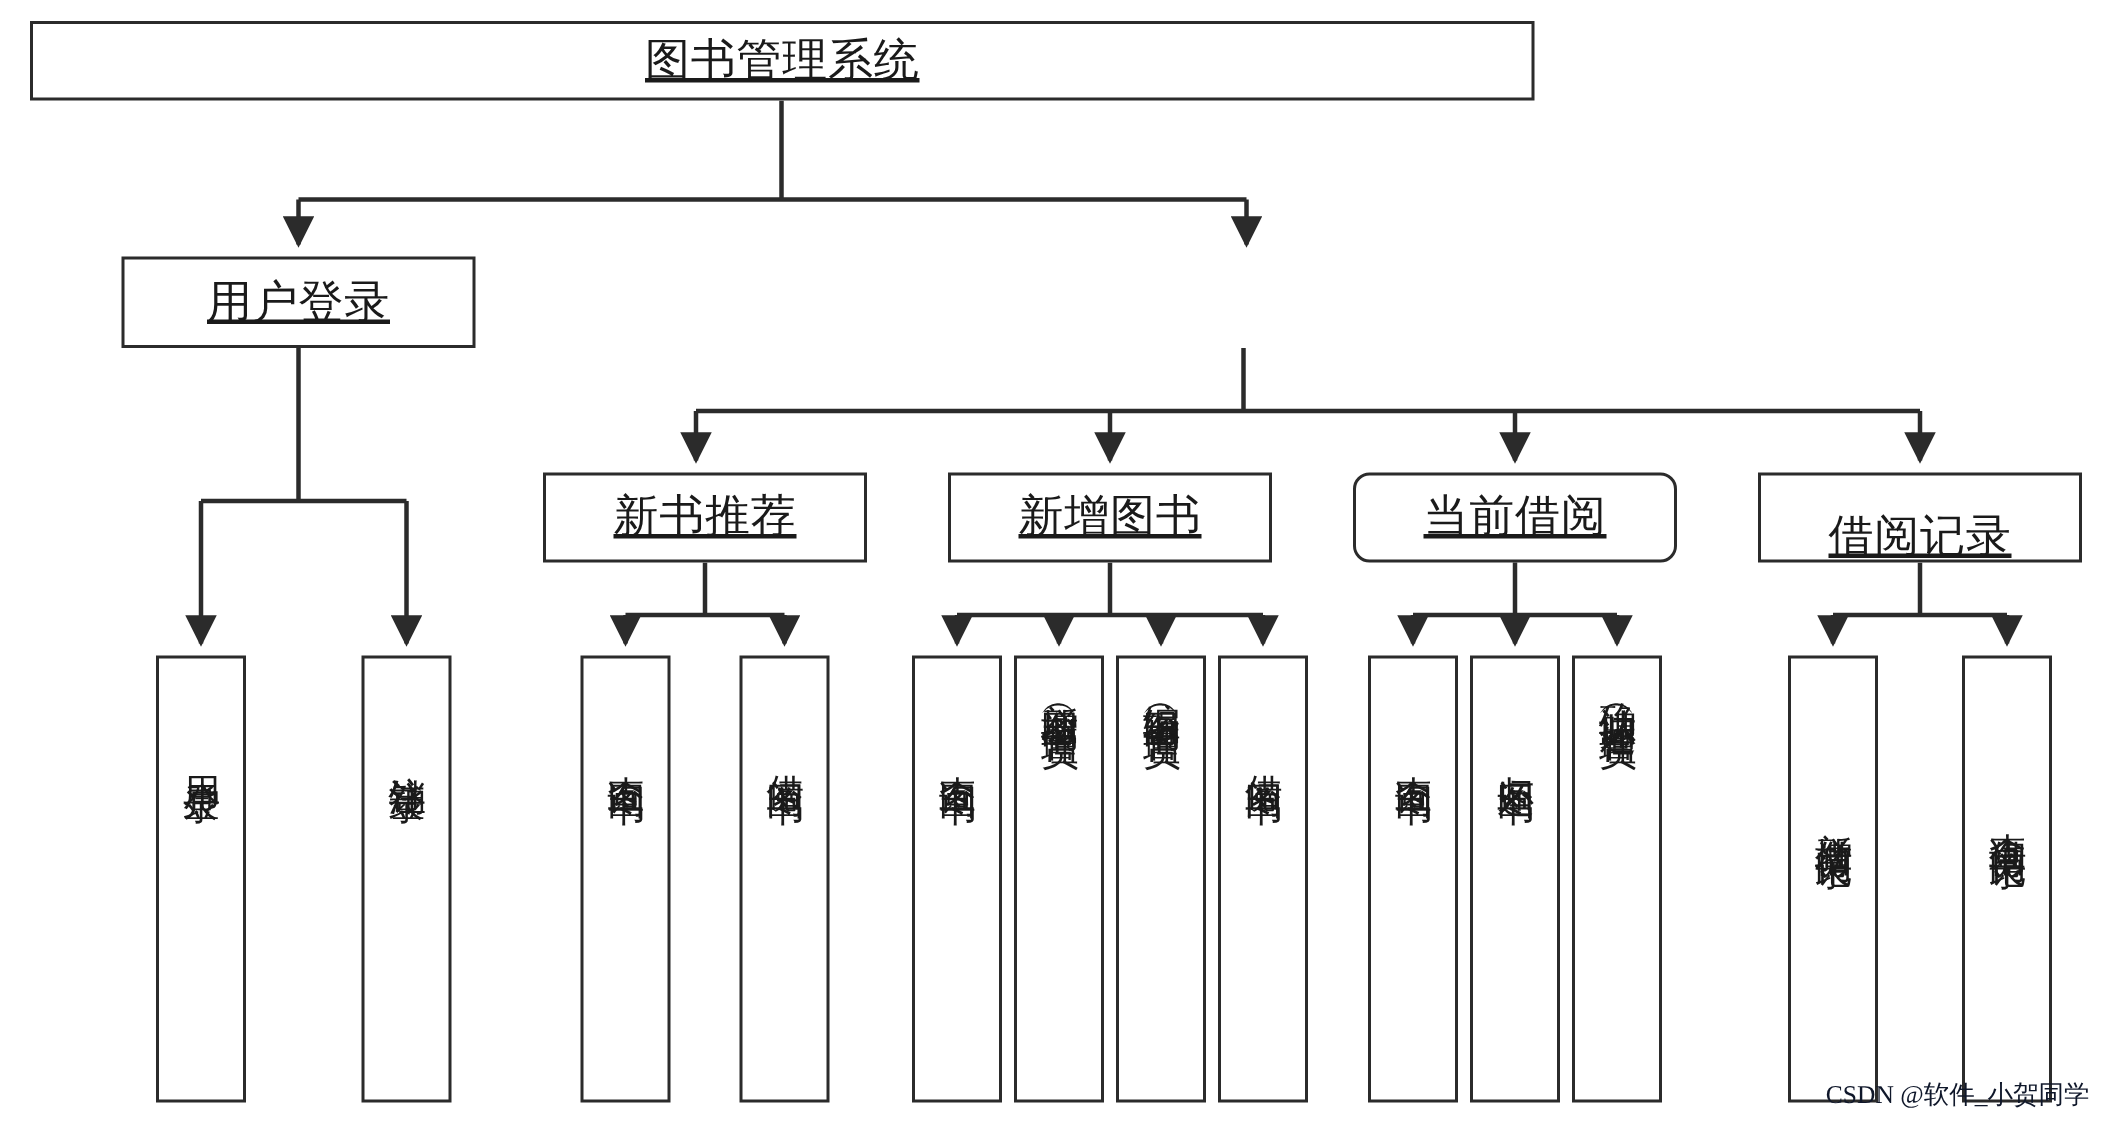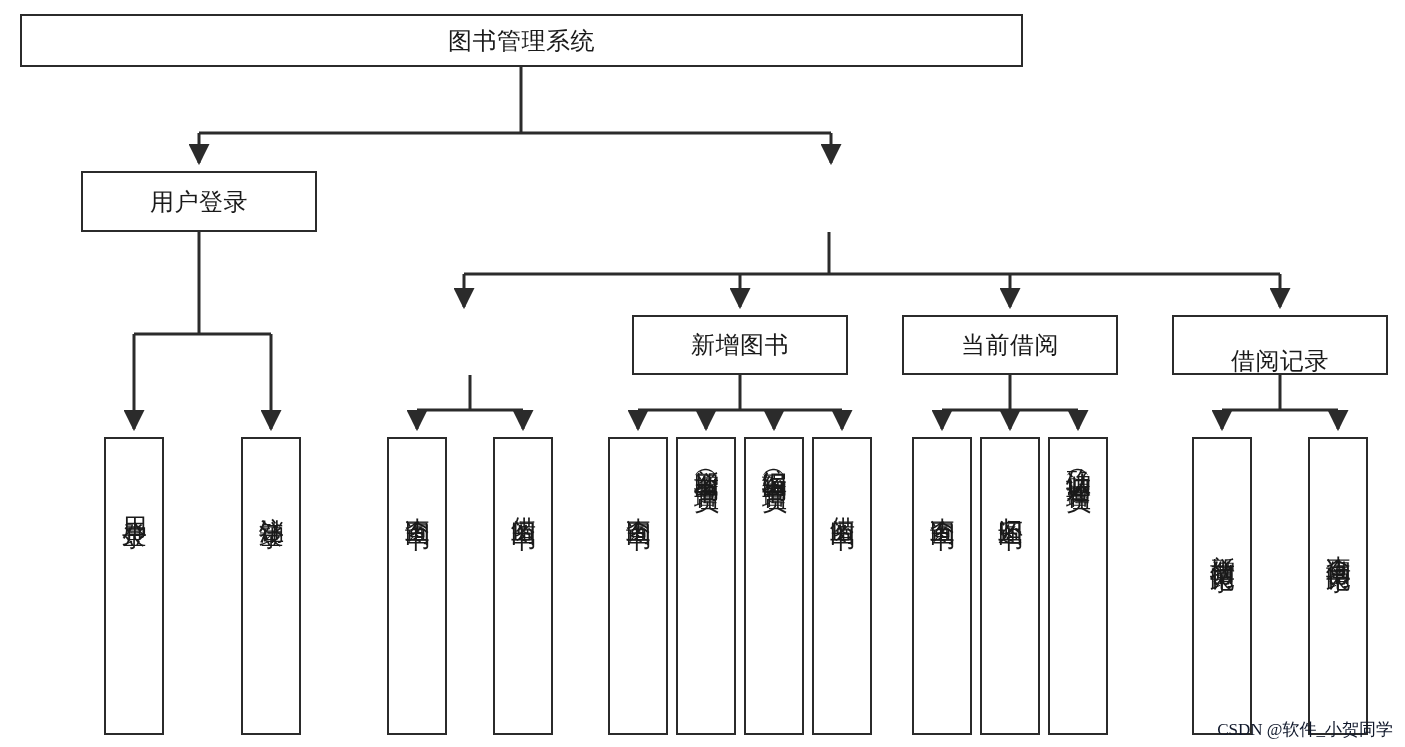--- a/index.html
+++ b/index.html
@@ -33,22 +33,23 @@
     align-items: center;
     justify-content: center;
     z-index: 2;
   }
   .node .label {
     color: #1a1a1a;
     letter-spacing: 0.5px;
     white-space: pre;
   }
   .node.horiz .label {
-    font-size: 24px;
+    font-size: 30px;
     line-height: 1;
+    text-decoration: underline;
   }
   .node.vert {
     align-items: flex-start;
     justify-content: center;
   }
   .node.vert .label {
     writing-mode: vertical-rl;
     text-orientation: upright;
     font-size: 25px;
     line-height: 1.12;
@@ -130,24 +131,27 @@
   </svg>
 
   <div class="node horiz" style="left:20px; top:14px; width:1003px; height:53px;">
     <span class="label">图书管理系统</span>
   </div>
 
   <div class="node horiz" style="left:81px; top:171px; width:236px; height:61px;">
     <span class="label">用户登录</span>
   </div>
 
+  <div class="node horiz" style="left:362px; top:315px; width:216px; height:60px;">
+    <span class="label">新书推荐</span>
+  </div>
   <div class="node horiz" style="left:632px; top:315px; width:216px; height:60px;">
     <span class="label">新增图书</span>
   </div>
-  <div class="node horiz" style="left:902px; top:315px; width:216px; height:60px;">
+  <div class="node horiz" style="left:902px; top:315px; width:216px; height:60px;border-radius:11px;">
     <span class="label">当前借阅</span>
   </div>
   <div class="node horiz" style="left:1172px; top:315px; width:216px; height:60px;align-items:flex-end;">
     <span class="label">借阅记录</span>
   </div>
 
   <div class="node vert mid" style="left:104px; top:437px; width:60px; height:298px;">
     <span class="label">用户登录</span>
   </div>
   <div class="node vert mid" style="left:241px; top:437px; width:60px; height:298px;">

